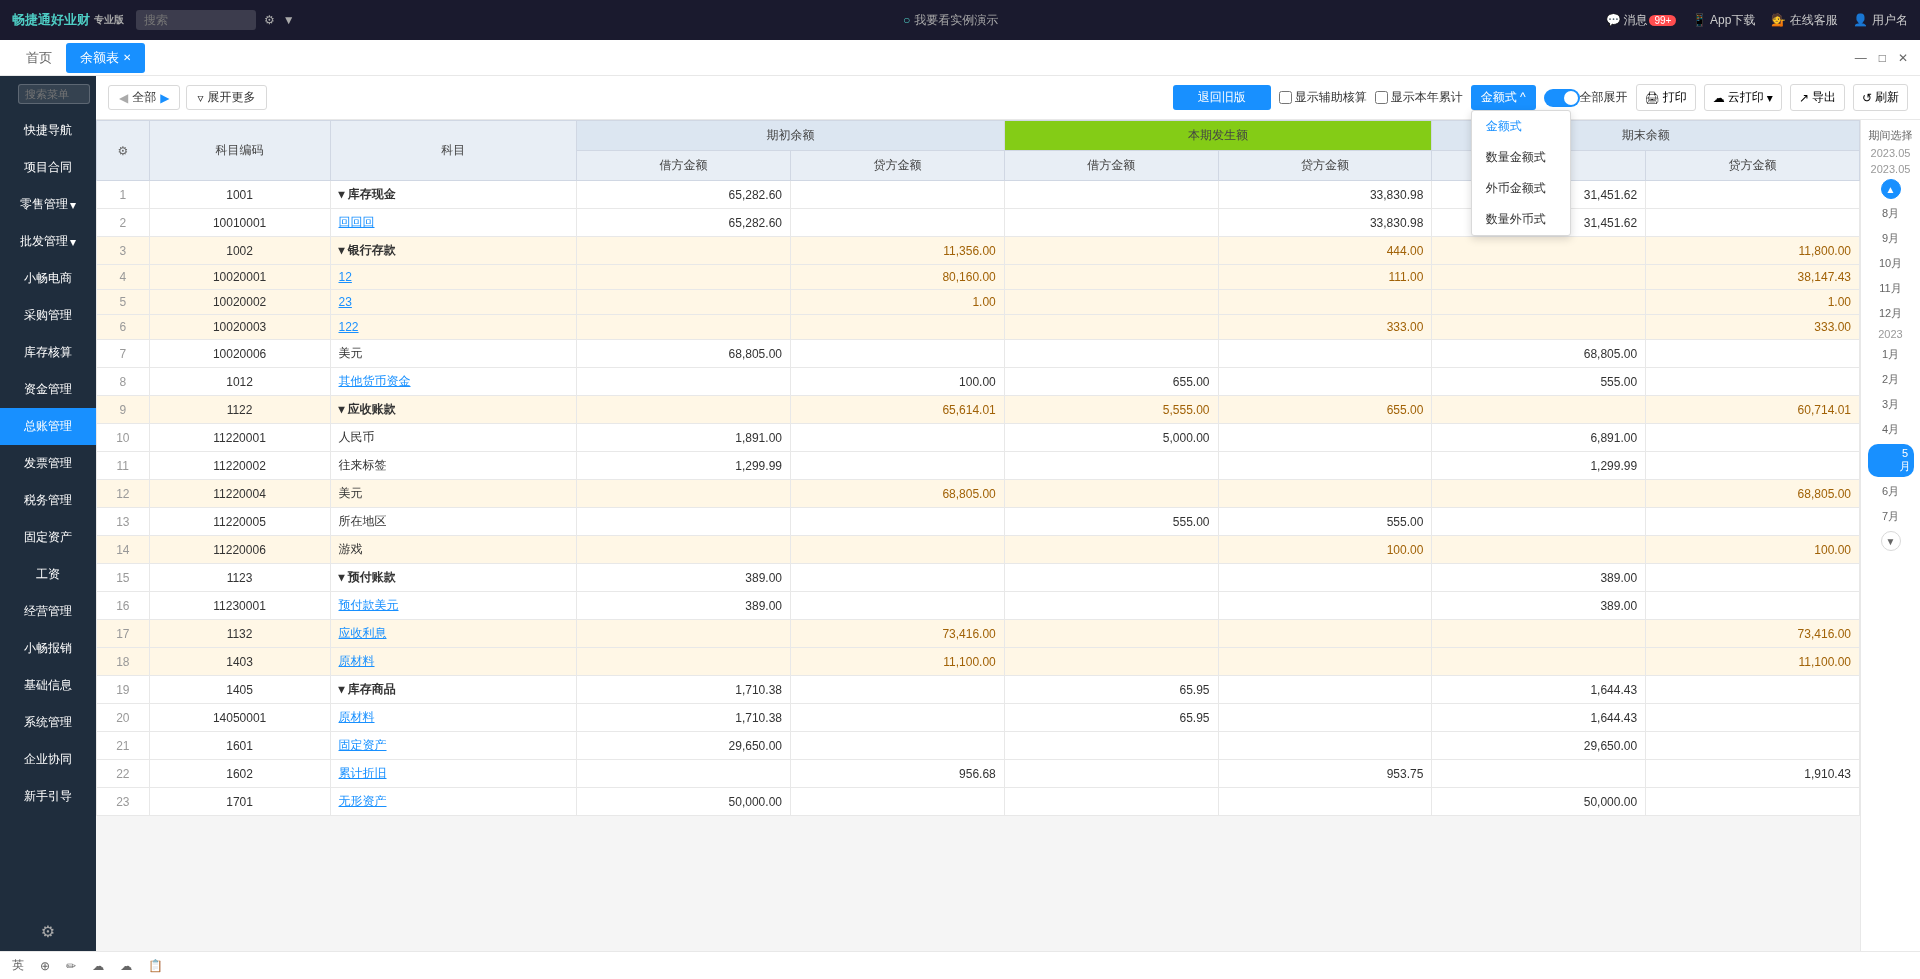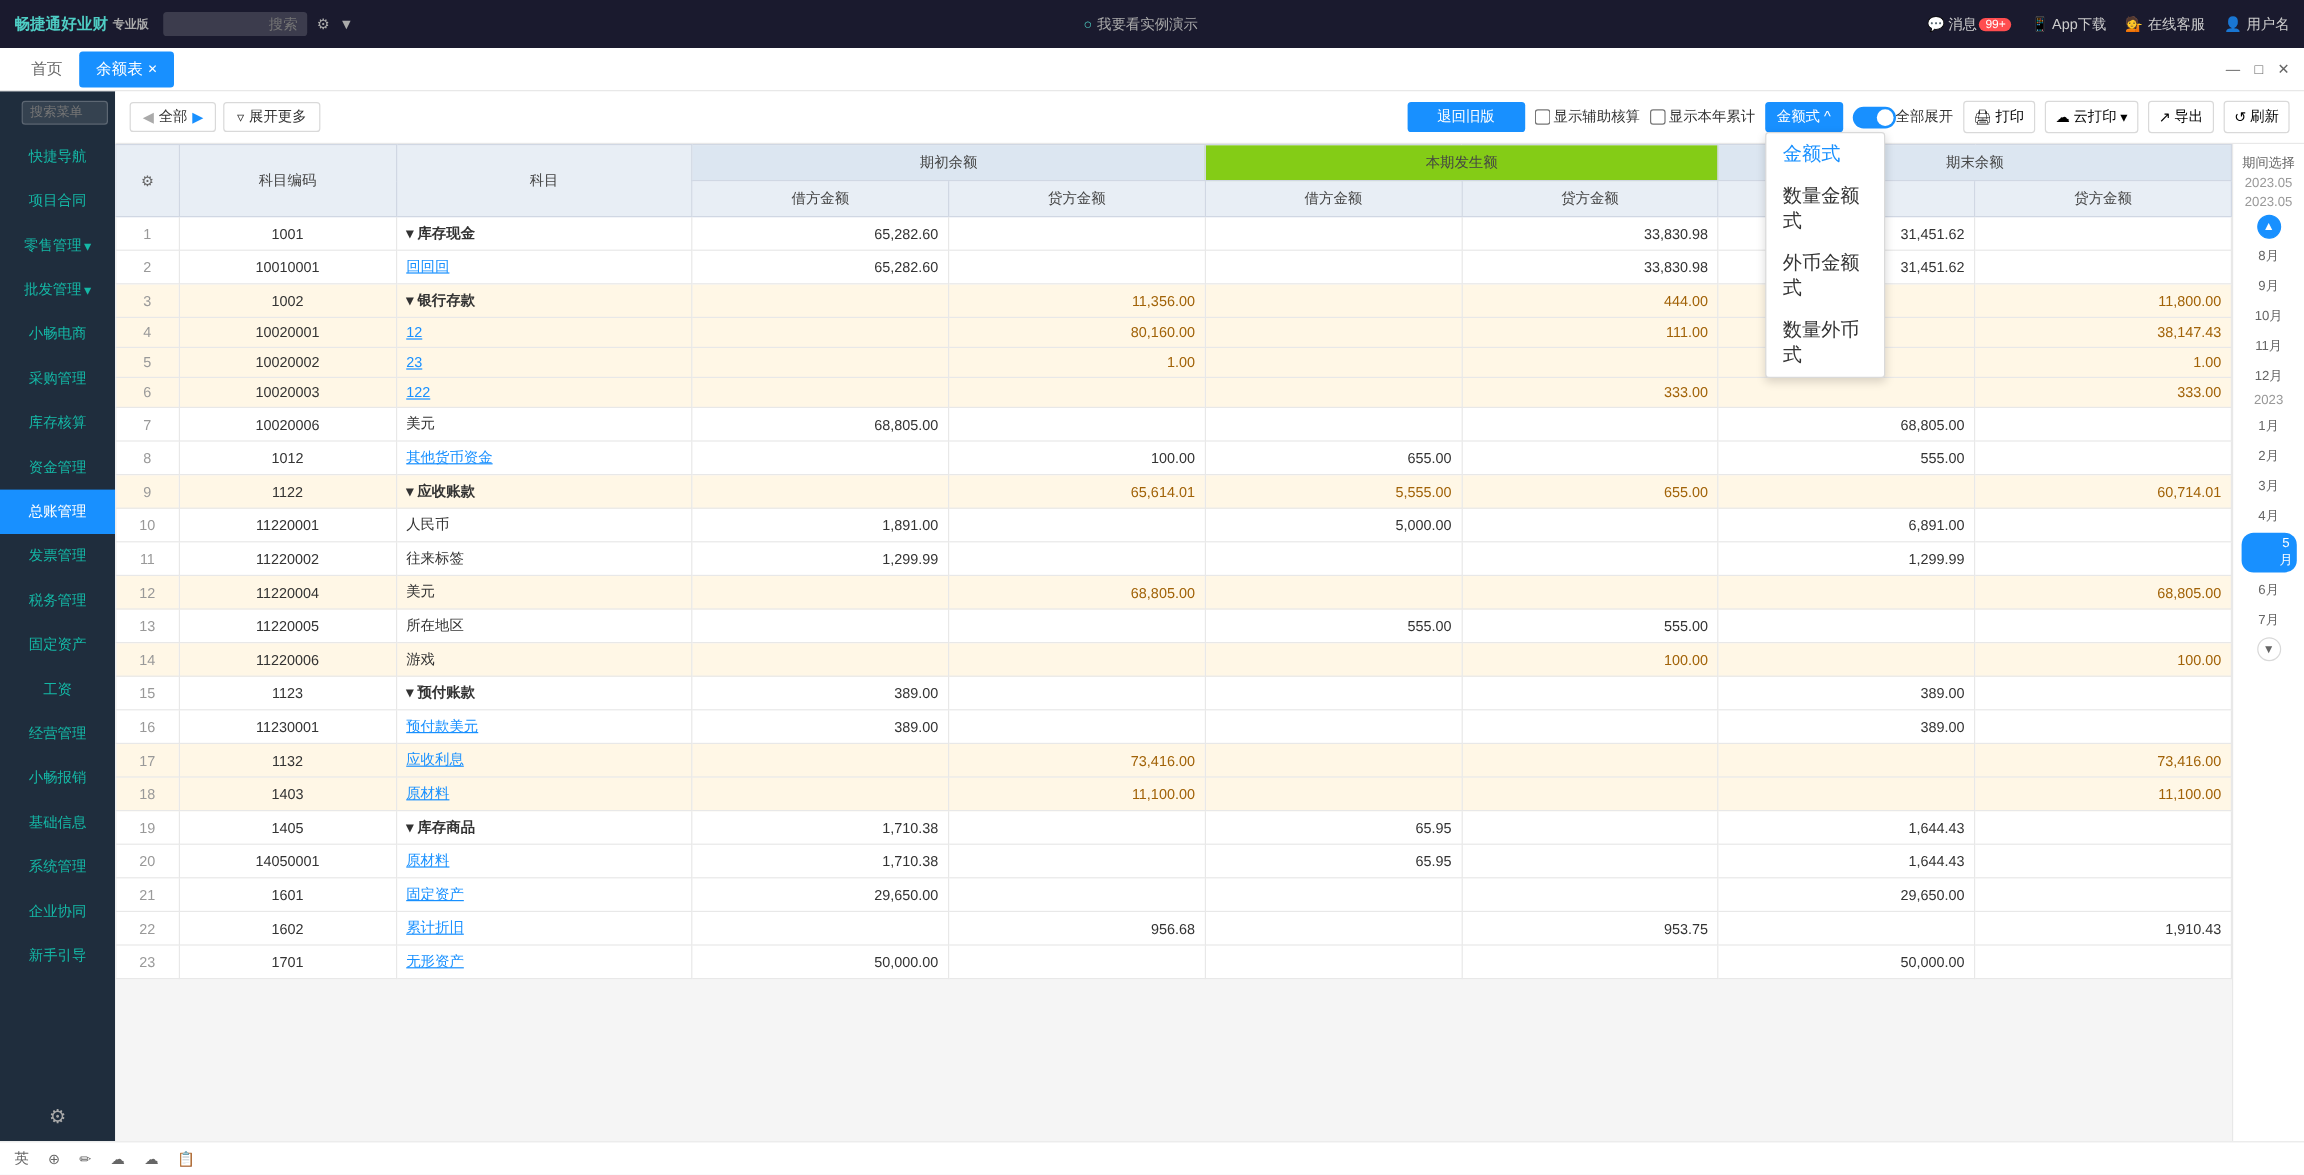--- a/index.html
+++ b/index.html
@@ -19,21 +19,21 @@
     .tab-bar { height: 36px; background: #fff; display: flex; align-items: center; padding: 0 12px; border-bottom: 1px solid #e8e8e8; flex-shrink: 0; }
     .tab-item { padding: 6px 14px; font-size: 13px; color: #666; cursor: pointer; display: flex; align-items: center; gap: 4px; }
     .tab-item.active { background: #1890ff; color: #fff; border-radius: 3px; }
     .tab-close { font-size: 10px; cursor: pointer; }
 
     
     .main-layout { display: flex; flex: 1; overflow: hidden; }
 
     
     .sidebar { width: 96px; background: #1f2d3d; display: flex; flex-direction: column; flex-shrink: 0; }
-    .sidebar-item { padding: 10px 0; text-align: center; color: #14b8a6; font-size: 12px; cursor: pointer; }
+    .sidebar-item { padding: 10px 0; text-align: center; color: #ffffff; font-size: 12px; cursor: pointer; }
     .sidebar-item.active { background: #1890ff; color: #fff; }
     .sidebar-item.has-arrow { display: flex; align-items: center; justify-content: center; gap: 2px; }
     .sidebar-search { padding: 8px 6px; margin-left: 12px; }
     .sidebar-search input { width: 100%; background: rgba(255,255,255,0.1); border: 1px solid rgba(255,255,255,0.2); border-radius: 3px; color: #fff; padding: 3px 6px; font-size: 11px; }
     .sidebar-bottom { margin-top: auto; padding: 10px 0; text-align: center; }
 
     
     .content { flex: 1; display: flex; flex-direction: column; overflow: hidden; background: #f5f5f5; }
 
     
@@ -62,21 +62,21 @@
     .row-num { color: #999; text-align: center; }
     .account-code { color: #333; }
     .account-name { color: #1890ff; text-decoration: underline; cursor: pointer; }
     .account-name-bold { font-weight: bold; color: #333; }
 
     
     .th-settings { cursor: pointer; color: #666; }
 
     
     .dropdown-menu { position: absolute; top: 100%; left: 0; background: #fff; border: 1px solid #d9d9d9; border-radius: 3px; box-shadow: 0 3px 8px rgba(0,0,0,0.15); z-index: 100; min-width: 100px; }
-    .dropdown-menu-item { padding: 7px 14px; cursor: pointer; font-size: 16px; color: #333; }
+    .dropdown-menu-item { padding: 7px 14px; cursor: pointer; font-size: 12px; color: #333; }
     .dropdown-menu-item.active { color: #1890ff; }
     .dropdown-wrapper { position: relative; }
 
     
     .right-panel { width: 60px; background: #fff; border-left: 1px solid #e8e8e8; display: flex; flex-direction: column; align-items: center; padding: 8px 4px; gap: 4px; flex-shrink: 0; font-size: 11px; }
     .right-panel-title { color: #666; font-size: 11px; text-align: center; margin-bottom: 0; }
     .month-item { width: 46px; text-align: center; padding: 3px 2px; cursor: pointer; border-radius: 2px; color: #666; font-size: 11px; }
     .month-item.active { background: #1890ff; color: #fff; border-radius: 10px; padding-left: 31px; }
     .year-label { color: #999; font-size: 11px; text-align: center; }
     .nav-arrow { width: 20px; height: 20px; border-radius: 50%; border: 1px solid #d9d9d9; display: flex; align-items: center; justify-content: center; cursor: pointer; font-size: 10px; color: #666; }
@@ -90,21 +90,21 @@
   </style>
 </head>
 <body>
 
 <div class="top-bar">
   <div class="top-bar-logo">
     <span>畅捷通好业财</span>
     <span class="sub">专业版</span>
   </div>
   <div class="top-bar-nav">
-    <input type="text" style="background: rgba(255, 255, 255, 0.15); border: none; border-radius: 3px; color: rgb(255, 255, 255); padding: 3px 8px; font-size: 12px; width: 120px; text-align: right;" placeholder="搜索">
+    <input type="text" style="background: rgba(255, 255, 255, 0.15); border: none; border-radius: 3px; color: rgb(255, 255, 255); padding: 3px 8px; font-size: 12px; width: 120px;" placeholder="搜索">
     <span style="color:#aaa;cursor:pointer;">⚙</span>
     <span style="color:#aaa;cursor:pointer;">▼</span>
   </div>
   <div class="top-bar-center" style="cursor:pointer;">
     <span style="color:#4ecdc4;">○</span>
     <span>我要看实例演示</span>
   </div>
   <div class="top-bar-right">
     <span style="cursor:pointer;display:flex;align-items:center;gap:2px;">
       💬 <span>消息</span>

